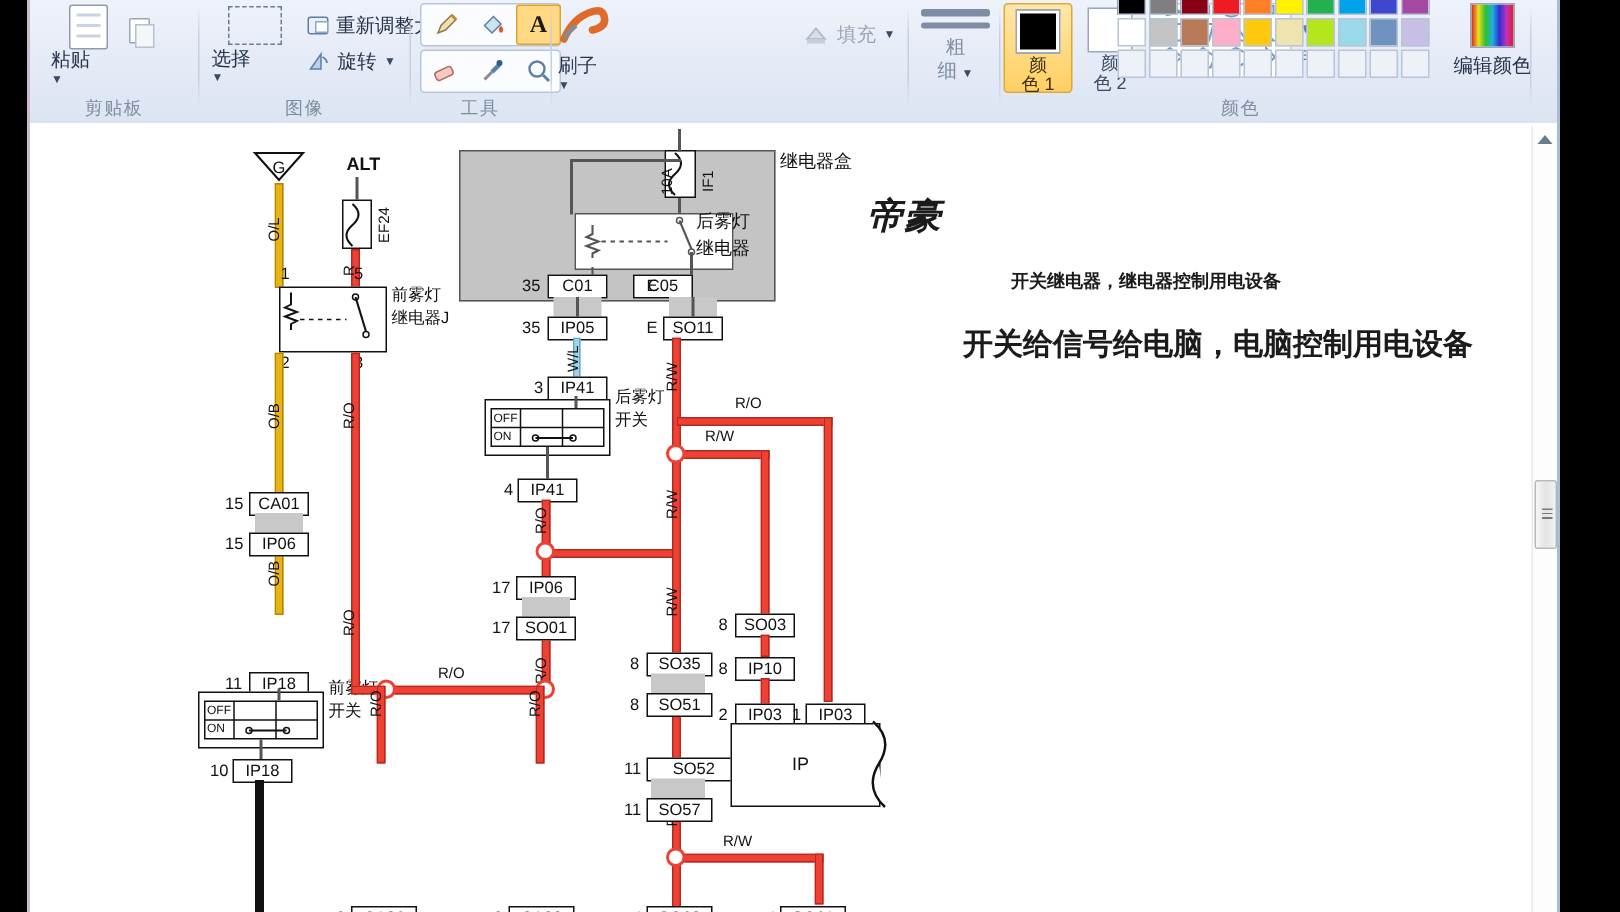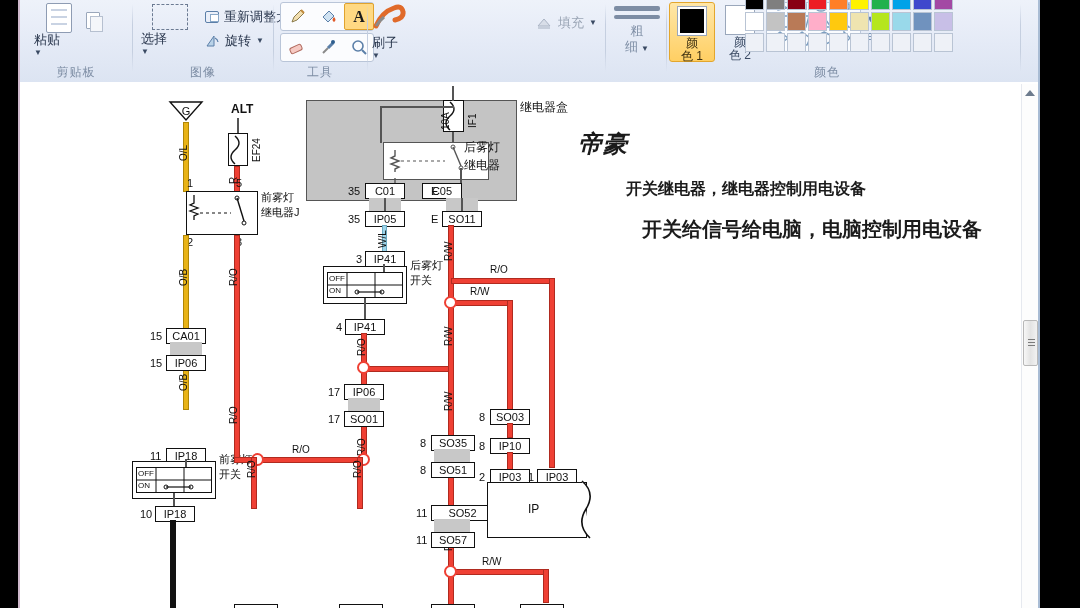--- a/index.html
+++ b/index.html
@@ -309,20 +309,24 @@
             <div class="pcell" style="left: 42px; top: 42px; background: rgb(238, 241, 247);"></div>
             <div class="pcell" style="left: 63px; top: 42px; background: rgb(238, 241, 247);"></div>
             <div class="pcell" style="left: 84px; top: 42px; background: rgb(238, 241, 247);"></div>
             <div class="pcell" style="left: 105px; top: 42px; background: rgb(238, 241, 247);"></div>
             <div class="pcell" style="left: 126px; top: 42px; background: rgb(238, 241, 247);"></div>
             <div class="pcell" style="left: 147px; top: 42px; background: rgb(238, 241, 247);"></div>
             <div class="pcell" style="left: 168px; top: 42px; background: rgb(238, 241, 247);"></div>
             <div class="pcell" style="left: 189px; top: 42px; background: rgb(238, 241, 247);"></div>
           </div>
 
+        <div class="editcolor" style="left:292px;top:2px;width:72px;">
+          <div class="ec-sw"></div>
+          <div style="font-size:13px;color:#26334a;margin-top:3px;">编辑颜色</div>
+        </div>
         <div class="gtitle" style="left:20px;width:280px;">颜色</div>
       </div>
       <div class="gsep" style="left:1000px;"></div>
     </div>
 
     <div id="docarea">
       <div id="canvas">
 
         <div class="greybox" style="left:286px;top:14px;width:211px;height:101px;"></div>
         <div class="cn" style="left:500px;top:14px;">继电器盒</div>
@@ -549,21 +553,21 @@
         <div class="cbox" style="left:319px;top:518px;width:44px;">CA23</div>
         <div class="pin" style="left:309px;top:520px;">2</div>
 
         <div class="cbox" style="left:411px;top:518px;width:44px;">SO60</div>
         <div class="pin" style="left:403px;top:520px;">1</div>
 
         <div class="cbox" style="left:500px;top:518px;width:44px;">SO61</div>
         <div class="pin" style="left:492px;top:520px;">1</div>
 
         <div class="note" style="left:558px;top:42px;font-size:24px;letter-spacing:1px;font-style:italic;">帝豪</div>
-        <div class="note" style="left:606px;top:93px;font-size:16px;">开关继电器，继电器控制用电设备</div>
+        <div class="note" style="left:654px;top:93px;font-size:12px;">开关继电器，继电器控制用电设备</div>
         <div class="note" style="left:622px;top:130px;font-size:20px;">开关给信号给电脑，电脑控制用电设备</div>
 
       </div>
 
       <div id="vscroll">
         <div id="vup"></div>
         <div id="vthumb"></div>
       </div>
     </div>
 

